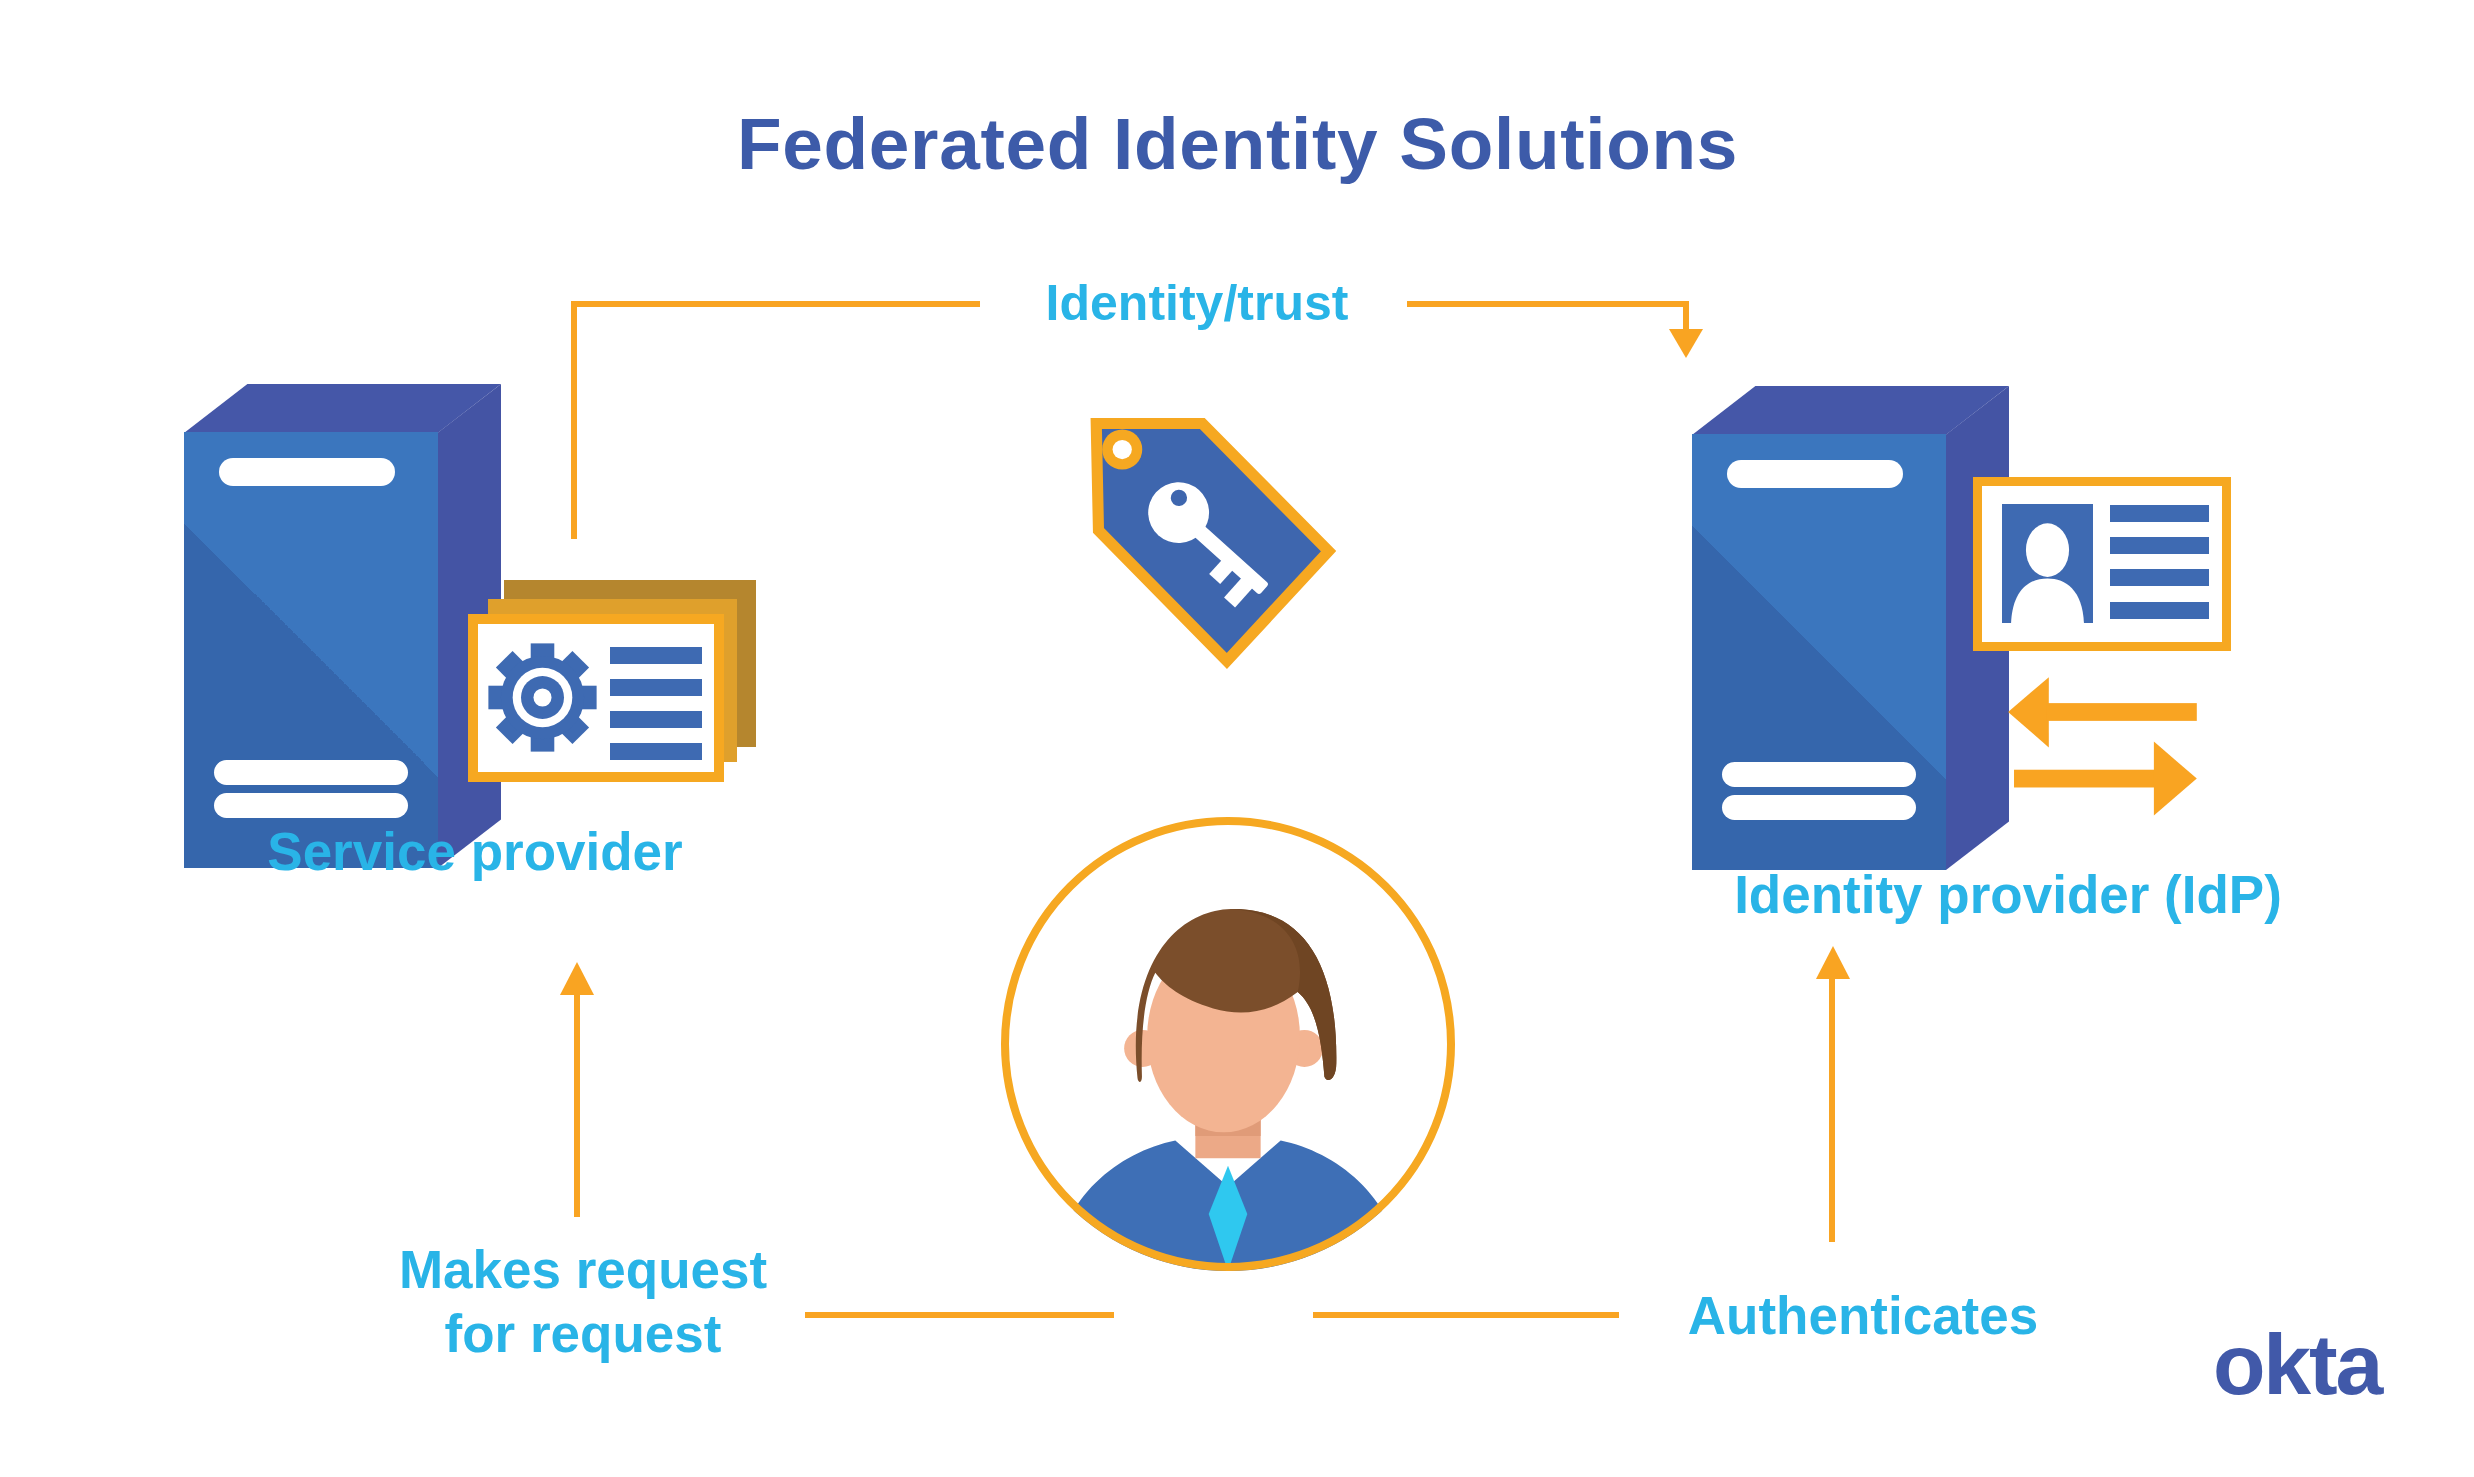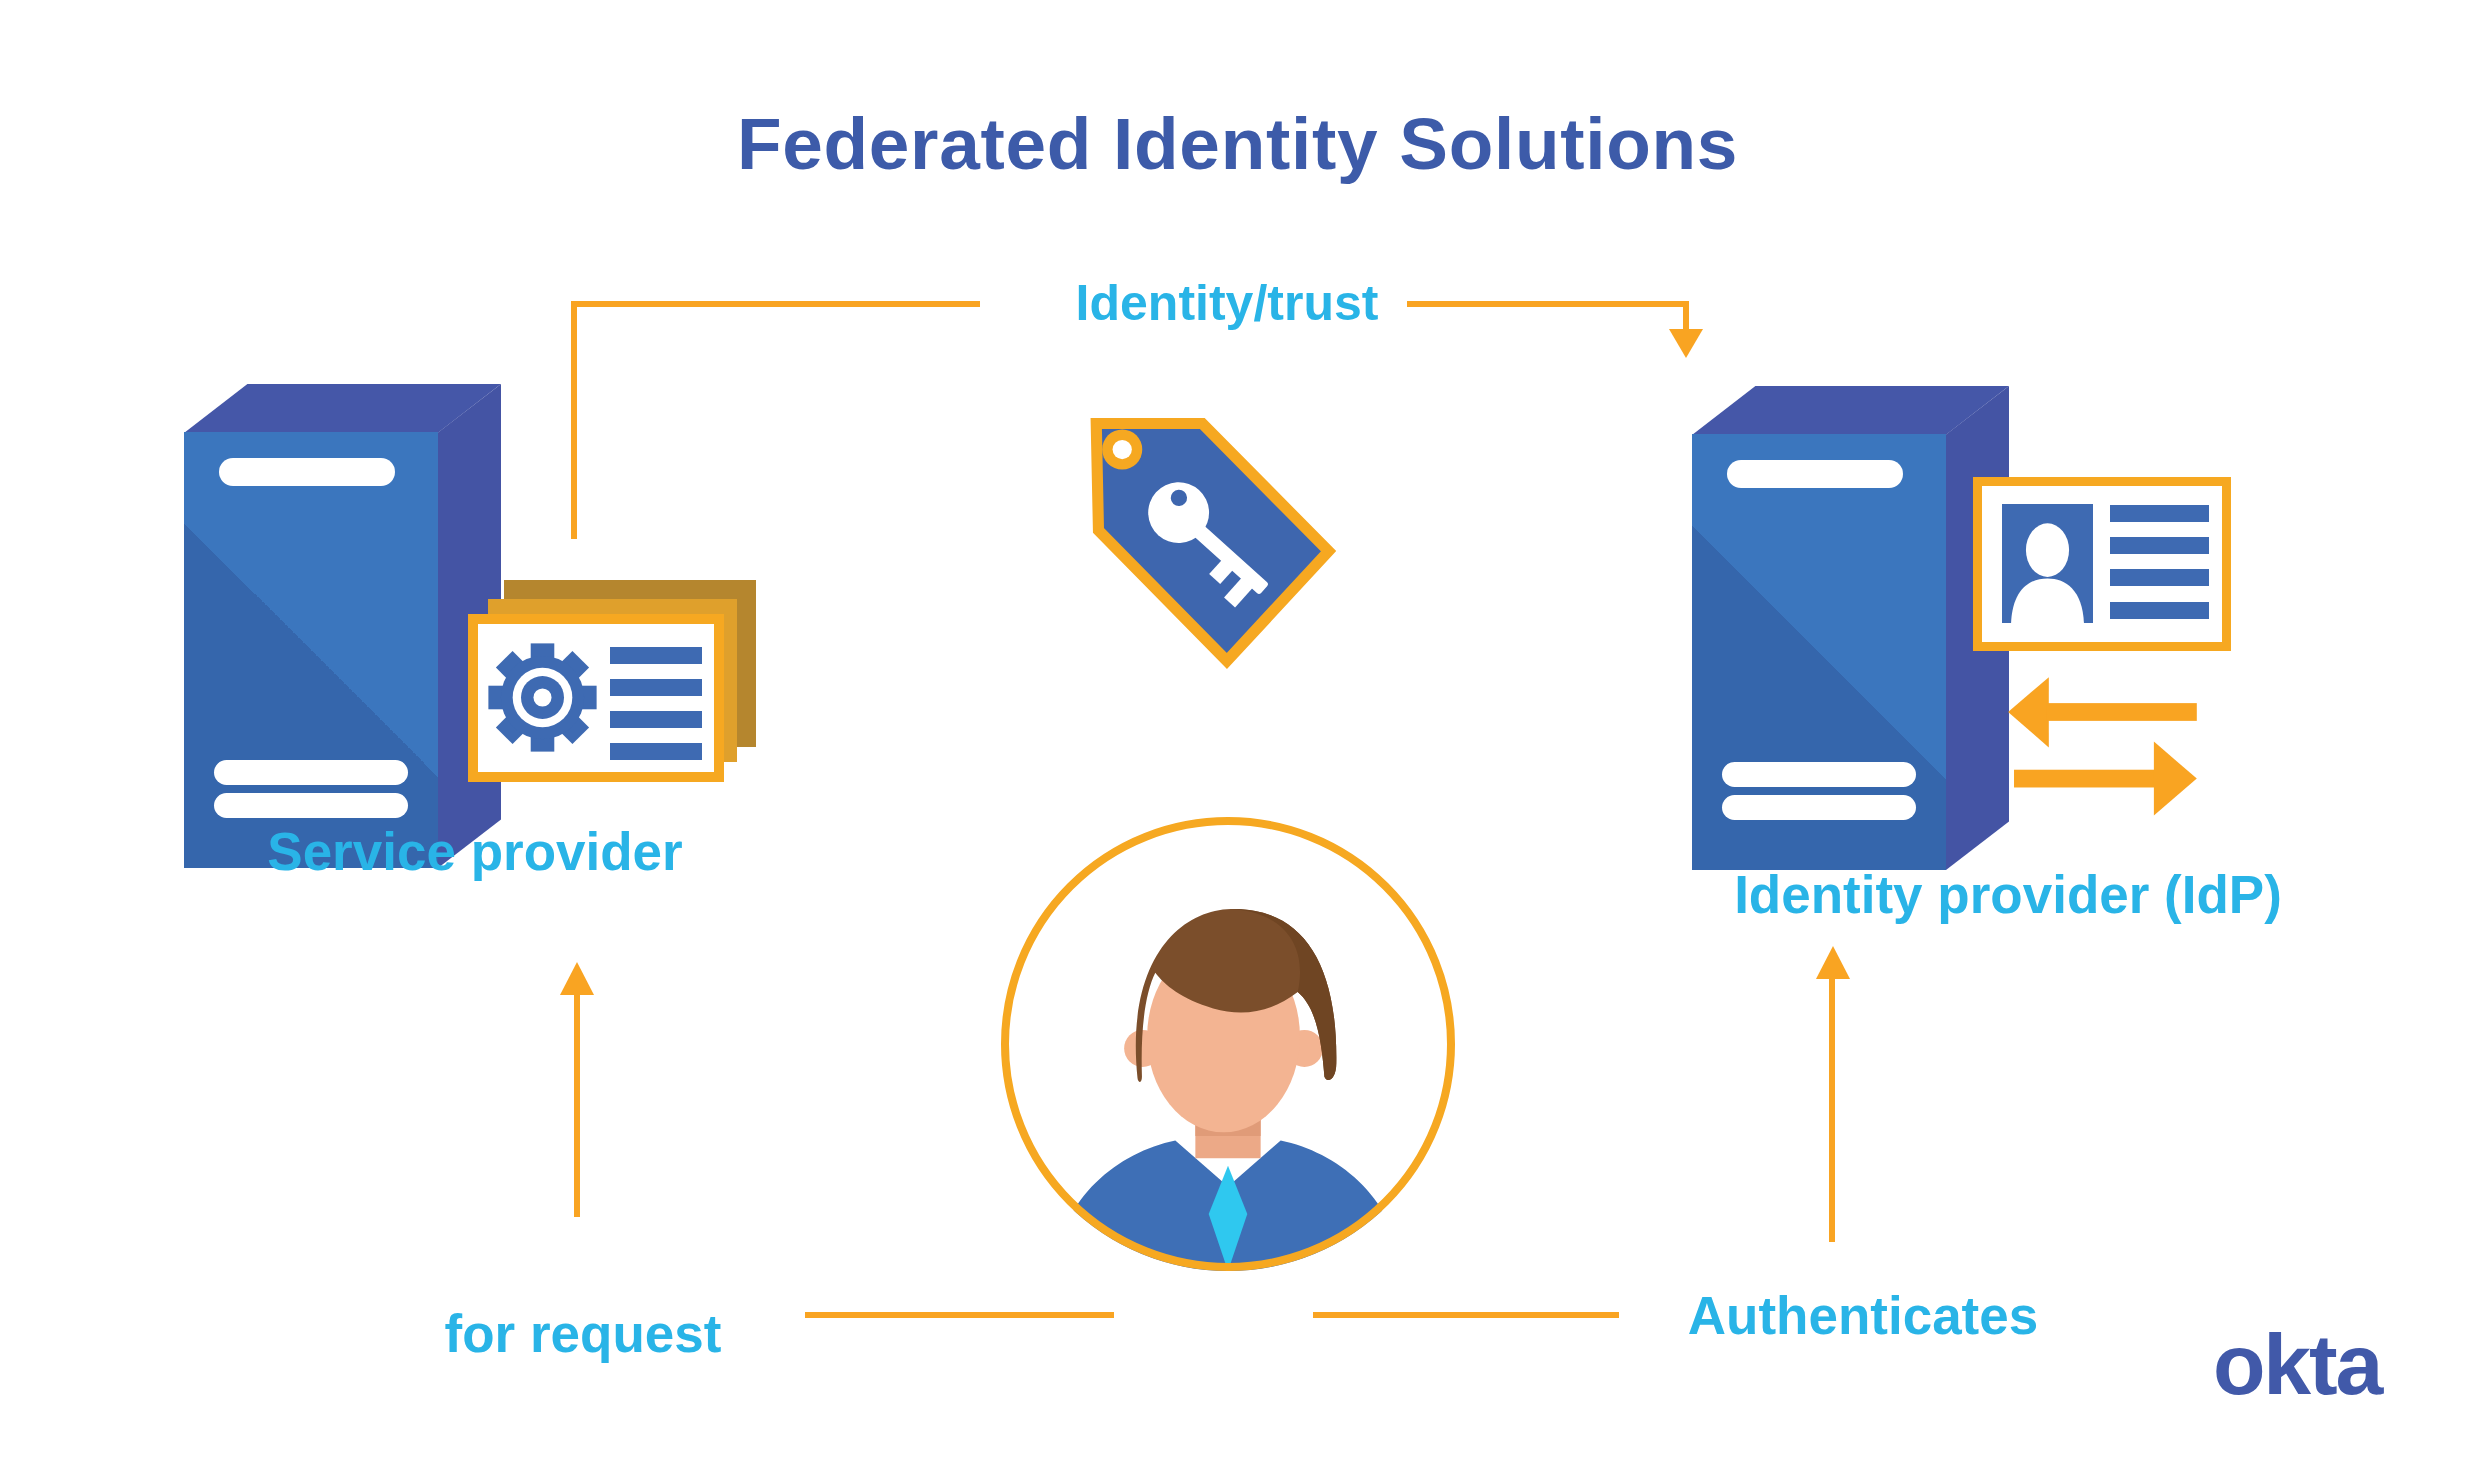--- a/index.html
+++ b/index.html
@@ -43,21 +43,21 @@
   .avatar-ring{position:absolute;left:1001px;top:817px;width:454px;height:454px;border-radius:50%;
     border:8.2px solid #F6A821;box-sizing:border-box;}
 </style>
 </head>
 <body>
 
 <div id="canvas">
 
   <div class="abs title">Federated Identity Solutions</div>
 
-  <div class="abs lbl lbl-md" style="left:930px;top:278px;width:594px;">Identity/trust</div>
+  <div class="abs lbl lbl-md" style="left:900px;top:278px;width:594px;">Identity/trust</div>
 
   <div class="oline" style="left:571px;top:301px;width:409px;height:6px;"></div>
   <div class="oline" style="left:571px;top:301px;width:6px;height:238px;"></div>
   <div class="oline" style="left:1407px;top:301px;width:282px;height:6px;"></div>
   <div class="oline" style="left:1683px;top:301px;width:6px;height:30px;"></div>
   <div class="tri-down" style="left:1669px;top:329px;"></div>
 
   <div class="server" style="left:184px;top:384px;">
     <div class="srv-top"></div>
     <div class="srv-side"></div>
@@ -153,20 +153,21 @@
     </svg>
   </div>
   <div class="avatar-ring"></div>
 
   <div class="oline" style="left:574px;top:994px;width:6px;height:223px;"></div>
   <div class="tri-up" style="left:560px;top:962px;"></div>
 
   <div class="oline" style="left:1829px;top:978px;width:6px;height:264px;"></div>
   <div class="tri-up" style="left:1816px;top:946px;"></div>
 
+  <div class="abs lbl lbl-lg" style="left:323px;top:1243px;width:520px;">Makes request</div>
   <div class="abs lbl lbl-lg" style="left:323px;top:1307px;width:520px;">for request</div>
 
   <div class="oline" style="left:805px;top:1312px;width:309px;height:6px;"></div>
 
 
   <div class="oline" style="left:1313px;top:1312px;width:306px;height:6px;"></div>
 
   <div class="abs lbl lbl-lg" style="left:1603px;top:1289px;width:520px;">Authenticates</div>
 
   <div class="abs okta" style="left:2171px;top:1315px;width:252px;">okta</div>

